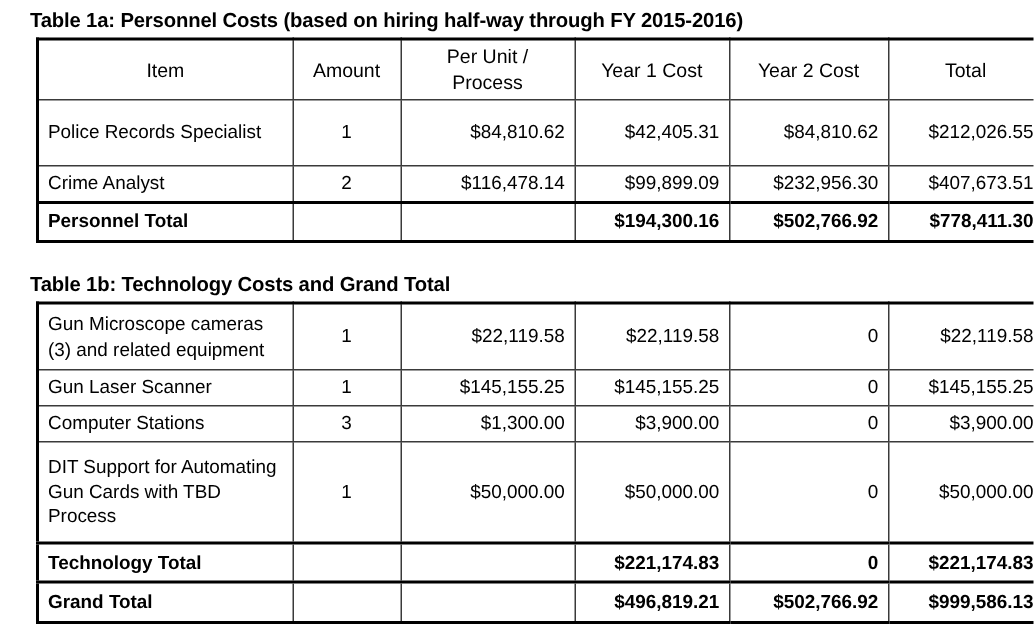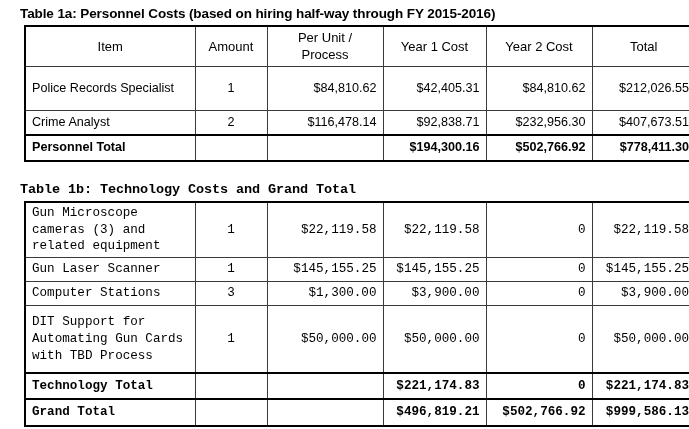--- a/index.html
+++ b/index.html
@@ -25,21 +25,21 @@
 
   .table-title {
     font-size: 13.5px;
     font-weight: bold;
     letter-spacing: -0.1px;
     color: #000000;
     white-space: nowrap;
   }
 
   .block-1a { position: absolute; left: 8px; top: 6px; width: 671px; }
-  .block-1b { position: absolute; left: 8px; top: 182px; width: 671px; font-family: Liberation Mono, monospace; }
+  .block-1b { position: absolute; left: 8px; top: 182px; width: 671px; }
 
   .block-1a .table-title { margin: 0 0 4px 12px; }
   .block-1b .table-title { margin: 0 0 4px 12px; }
 
   table.budget {
     border-collapse: collapse;
     table-layout: fixed;
     width: 671px;
     background: #ffffff;
     font-size: 12.6px;
@@ -131,21 +131,21 @@
           <td class="c-amt-cell">1</td>
           <td class="c-num">$84,810.62</td>
           <td class="c-num">$42,405.31</td>
           <td class="c-num">$84,810.62</td>
           <td class="c-num">$212,026.55</td>
         </tr>
         <tr class="row-norm">
           <td class="c-item-cell">Crime Analyst</td>
           <td class="c-amt-cell">2</td>
           <td class="c-num">$116,478.14</td>
-          <td class="c-num">$92,838.71</td>
+          <td class="c-num">$99,899.09</td>
           <td class="c-num">$232,956.30</td>
           <td class="c-num">$407,673.51</td>
         </tr>
         <tr class="total-row">
           <td class="c-item-cell">Personnel Total</td>
           <td class="c-amt-cell"></td>
           <td class="c-num"></td>
           <td class="c-num">$194,300.16</td>
           <td class="c-num">$502,766.92</td>
           <td class="c-num">$778,411.30</td>

